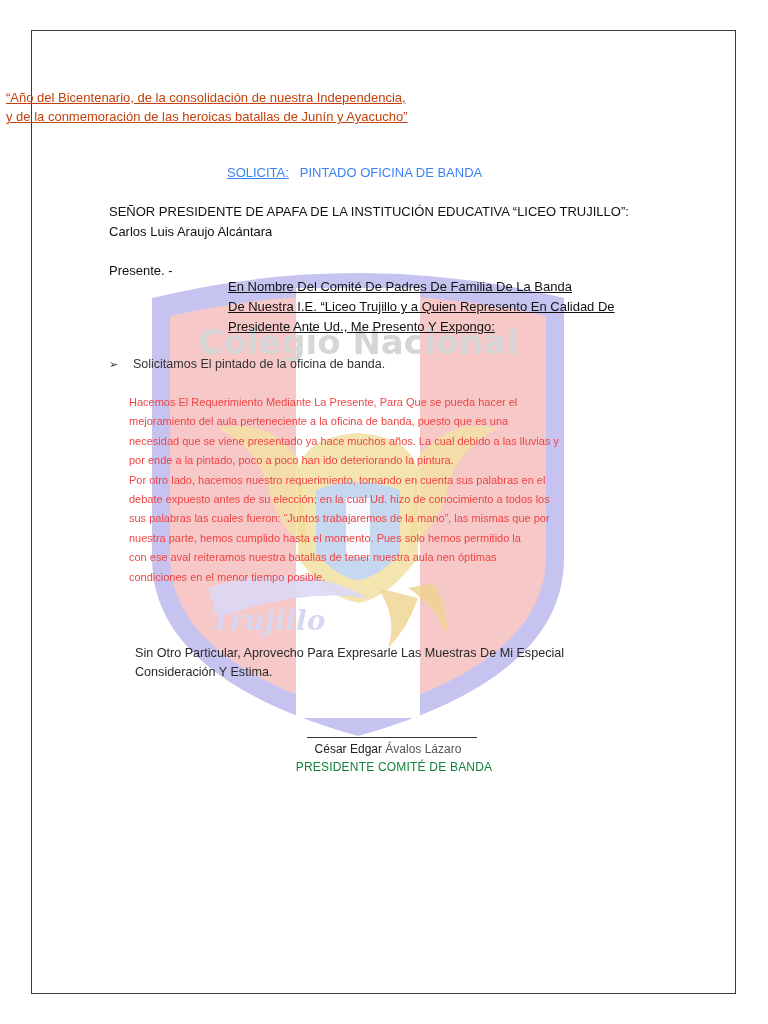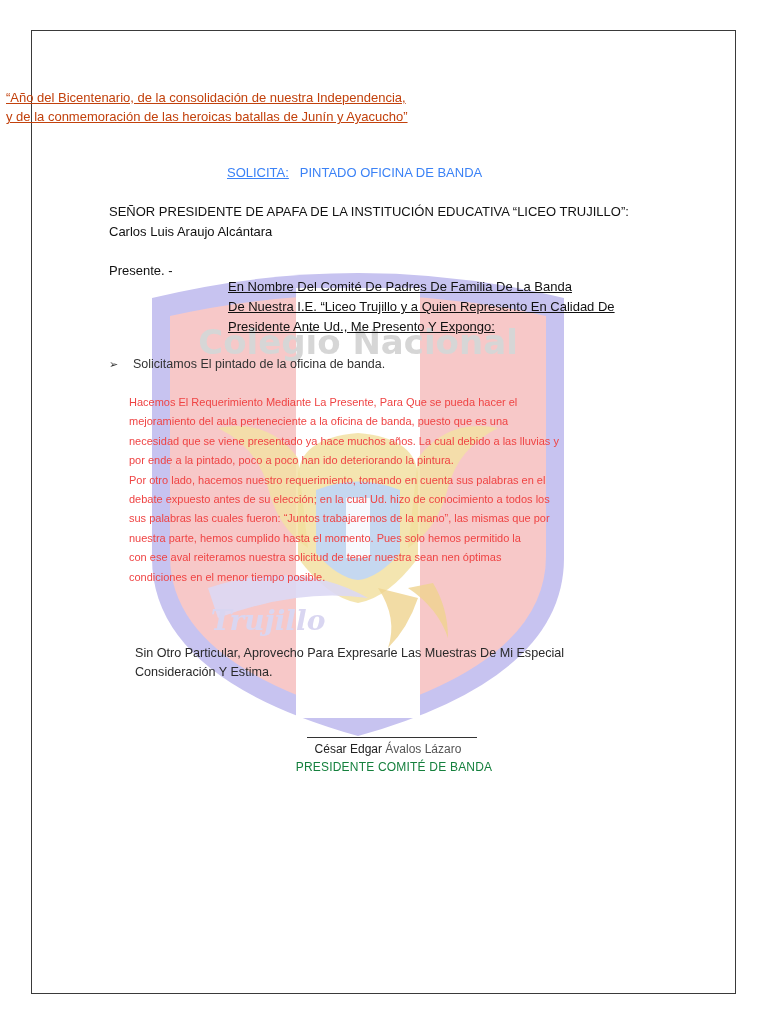--- a/index.html
+++ b/index.html
@@ -188,21 +188,21 @@
 
 <div class="text body-para">
   <div>Hacemos El Requerimiento Mediante La Presente, Para Que se pueda hacer el</div>
   <div>mejoramiento del aula perteneciente a la oficina de banda, puesto que es una</div>
   <div>necesidad que se viene presentado ya hace muchos años. La cual debido a las lluvias y</div>
   <div>por ende a la pintado, poco a poco han ido deteriorando la pintura.</div>
   <div>Por otro lado, hacemos nuestro requerimiento, tomando en cuenta sus palabras en el</div>
   <div>debate expuesto antes de su elección; en la cual Ud. hizo de conocimiento a todos los</div>
   <div>sus palabras las cuales fueron: “Juntos trabajaremos de la mano”, las mismas que por</div>
   <div>nuestra parte, hemos cumplido hasta el momento. Pues solo hemos permitido la</div>
-  <div>con ese aval reiteramos nuestra solicitud de tener nuestra sean nen óptimas</div>
+  <div>con ese aval reiteramos nuestra batallas de tener nuestra aula nen óptimas</div>
   <div>condiciones en el menor tiempo posible.</div>
 </div>
 
 <div class="text closing">
   <div>Sin Otro Particular, Aprovecho Para Expresarle Las Muestras De Mi Especial</div>
   <div>Consideración Y Estima.</div>
 </div>
 
 <div class="text signature">
   <span class="sig-line"></span>

